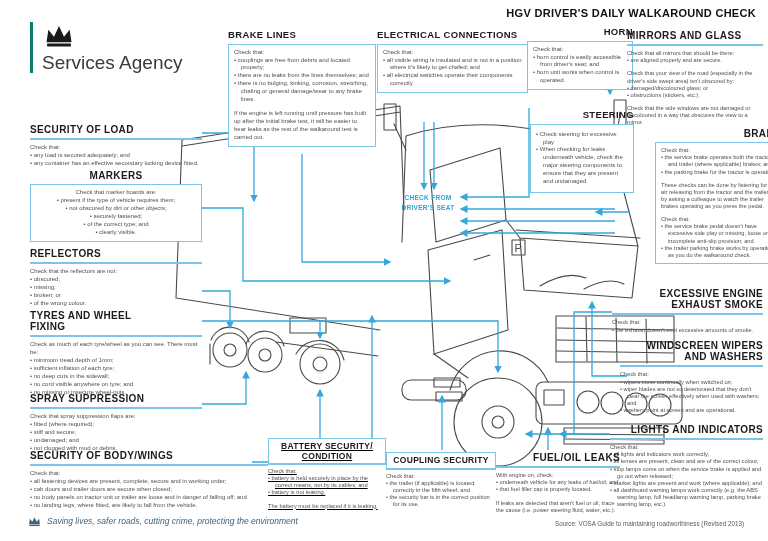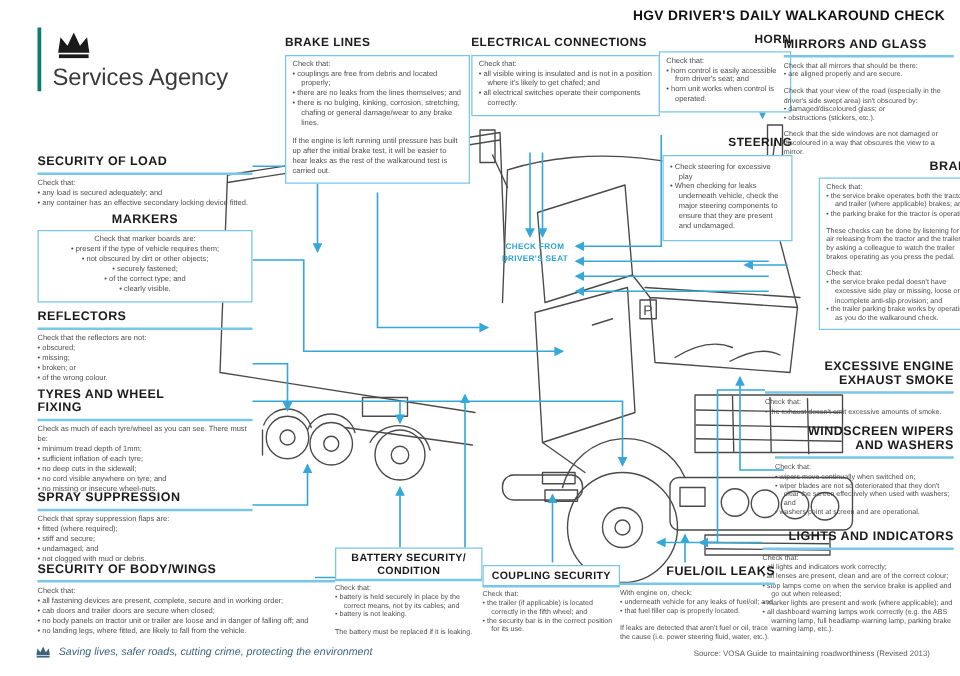--- a/index.html
+++ b/index.html
@@ -319,21 +319,21 @@
   <div class="body tiny">
       <div class="ln">Check that:</div>
       <div class="ln b">• all lights and indicators work correctly;</div>
       <div class="ln b">• all lenses are present, clean and are of the correct colour;</div>
       <div class="ln b">• stop lamps come on when the service brake is applied and go out when released;</div>
       <div class="ln b">• marker lights are present and work (where applicable); and</div>
       <div class="ln b">• all dashboard warning lamps work correctly (e.g. the ABS warning lamp, full headlamp warning lamp, parking brake warning lamp, etc.).</div>
     </div>
 </div>
 
-<div class="sec" style="left:268px;top:438px;width:118px;">
+<div class="sec" style="left:268px;top:438px;width:118px;text-decoration:underline;">
   <div class="hdbox">
     <h3>
         <span style="display:block">BATTERY SECURITY/</span>
         <span style="display:block">CONDITION</span>
       </h3>
   </div>
   <div class="body tiny" style="margin-top:3px;">
       <div class="ln">Check that:</div>
       <div class="ln b">• battery is held securely in place by the correct means, not by its cables; and</div>
       <div class="ln b">• battery is not leaking.</div>

